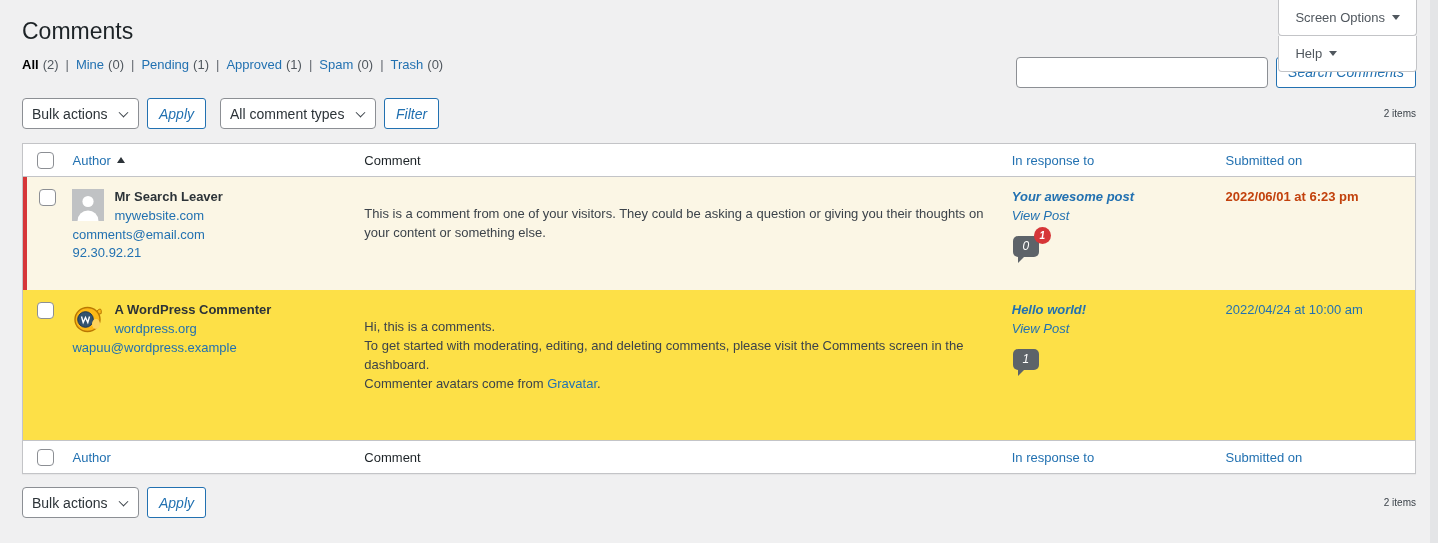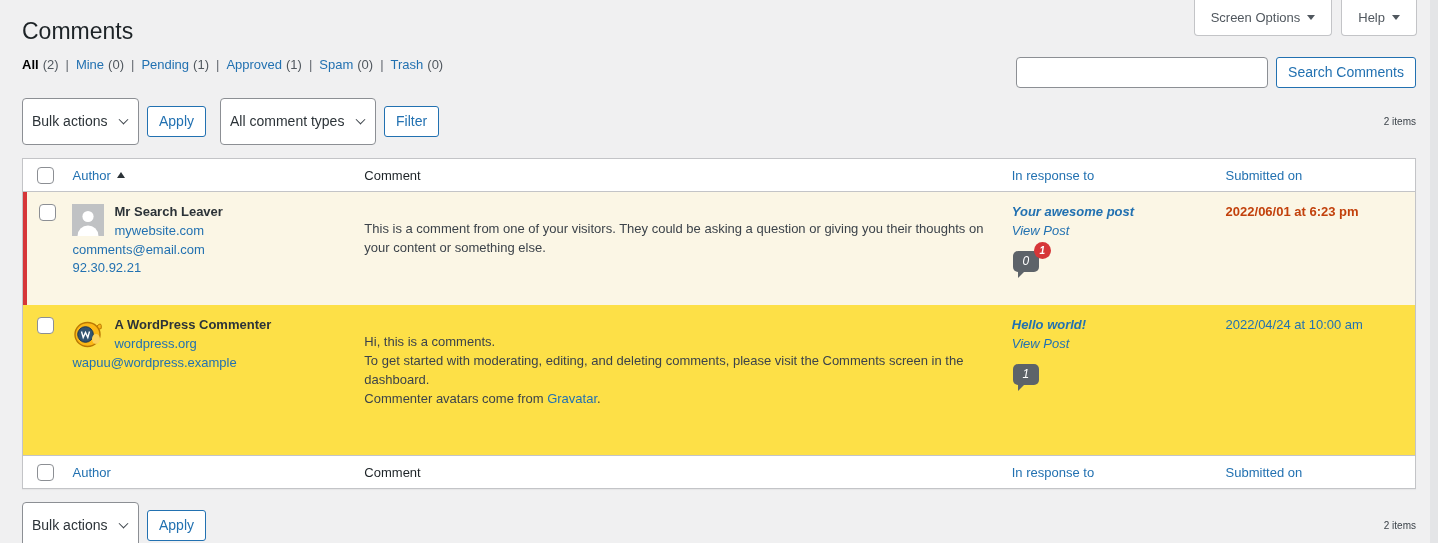--- a/index.html
+++ b/index.html
@@ -8,21 +8,21 @@
     background: #f0f0f1;
     font-family: "Liberation Sans", sans-serif;
     font-size: 13px;
     color: #3c434a;
     position: relative;
     overflow: hidden;
   }
   a { color: #2271b1; text-decoration: none; }
 
   
-  .screen-meta { position: absolute; top: 0; right: 21px; display: flex; gap: 9px; z-index: 5; }
+  .screen-meta { position: absolute; top: 0; right: 21px; display: flex; z-index: 5; flex-direction: column; }
   .screen-meta-btn {
     background: #fff; border: 1px solid #c3c4c7; border-top: none;
     border-radius: 0 0 4px 4px; height: 36px; padding: 0 16px;
     font-family: "Liberation Sans", sans-serif; font-size: 13px; color: #50575e;
     display: flex; align-items: center; gap: 7px; cursor: pointer;
   }
   .caret-down {
     width: 0; height: 0; display: inline-block;
     border-left: 4px solid transparent; border-right: 4px solid transparent;
     border-top: 5px solid #50575e;
@@ -41,31 +41,31 @@
   .subsubsub a.current-filter { color: #000; font-weight: 700; }
   .search-box { display: flex; align-items: center; gap: 8px; }
   .search-input {
     width: 252px; height: 31px; background: #fff;
     border: 1px solid #8c8f94; border-radius: 4px; padding: 0 8px;
     font-family: "Liberation Sans", sans-serif; font-size: 14px; color: #2c3338;
   }
   .button {
     background: #fff; border: 1px solid #2271b1; color: #2271b1;
     border-radius: 3px; height: 31px; padding: 0 11px; font-size: 14px;
-    font-family: "Liberation Sans", sans-serif; cursor: pointer; white-space: nowrap;
+    font-family: "Liberation Sans", sans-serif; cursor: pointer; white-space: nowrap; font-style: italic;
   }
 
   
   .tablenav { display: flex; justify-content: space-between; align-items: center; margin-top: 9px; min-height: 32px; }
   .tablenav.bottom { margin-top: 13px; }
   .bulk-group { display: flex; align-items: center; }
   .select-wrap { position: relative; display: inline-block; }
   .select-wrap select {
     appearance: none; -webkit-appearance: none; -moz-appearance: none;
-    height: 47px; background: #fff; border: 1px solid #8c8f94; border-radius: 4px;
+    height: 31px; background: #fff; border: 1px solid #8c8f94; border-radius: 4px;
     padding: 0 30px 0 9px; font-family: "Liberation Sans", sans-serif;
     font-size: 14px; color: #2c3338; cursor: pointer;
   }
   .select-wrap .chevron {
     position: absolute; right: 12px; top: 50%; width: 7px; height: 7px;
     border-right: 1.6px solid #3c434a; border-bottom: 1.6px solid #3c434a;
     transform: translateY(-70%) rotate(45deg); pointer-events: none;
   }
   .bulk-group .button { margin-left: 8px; }
   .types-wrap { margin-left: 14px; }

